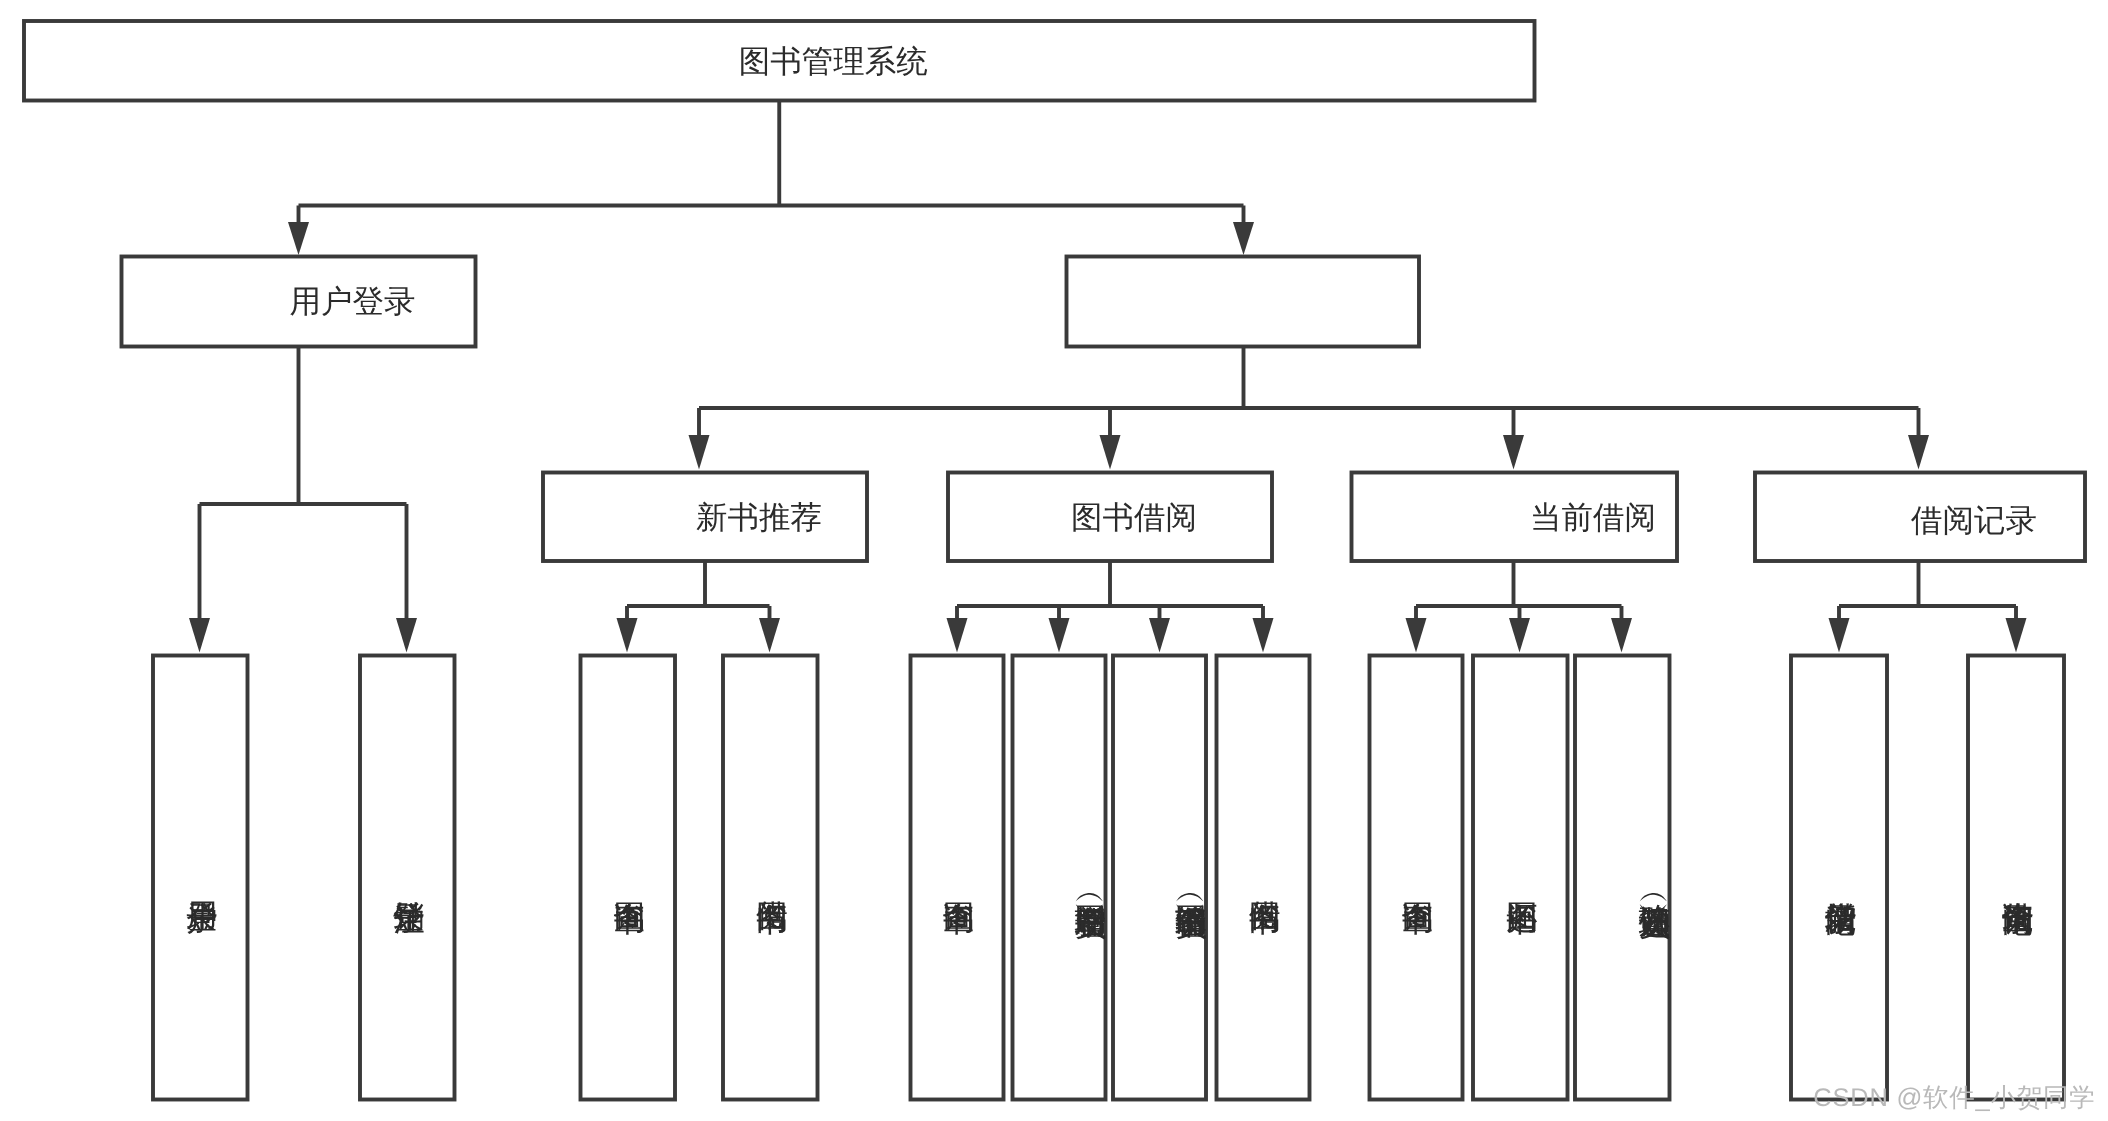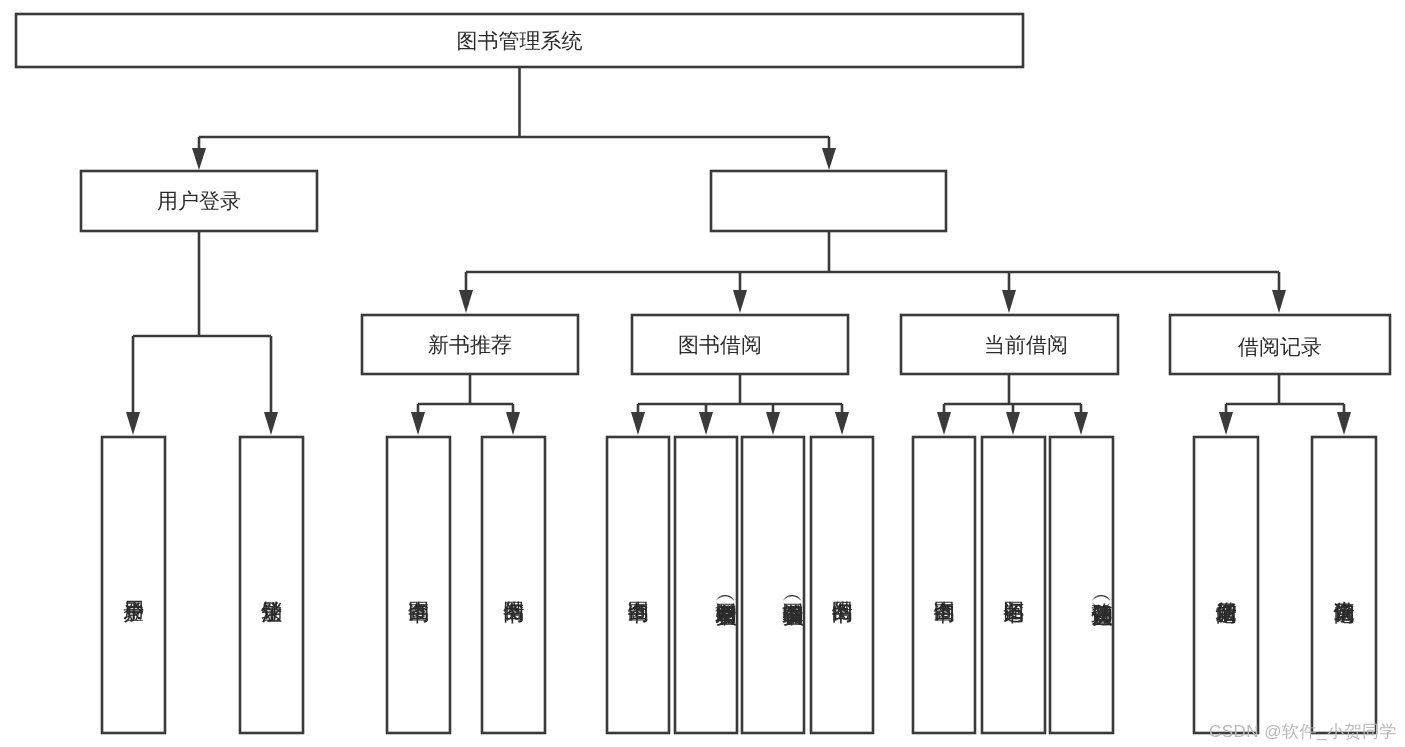--- a/index.html
+++ b/index.html
@@ -58,20 +58,21 @@
   }
   .h-text-wrap {
     position: absolute;
     display: flex;
     align-items: center;
     justify-content: center;
     font-size: 21px;
     color: #2b2b2b;
     white-space: nowrap;
     pointer-events: none;
+    padding-left: 36px;
   }
   #watermark {
     position: absolute;
     right: 8px;
     bottom: 4px;
     font-size: 17px;
     color: #b9b9b9;
     font-family: "Liberation Sans", "DejaVu Sans", sans-serif;
     letter-spacing: 0.5px;
     pointer-events: none;

